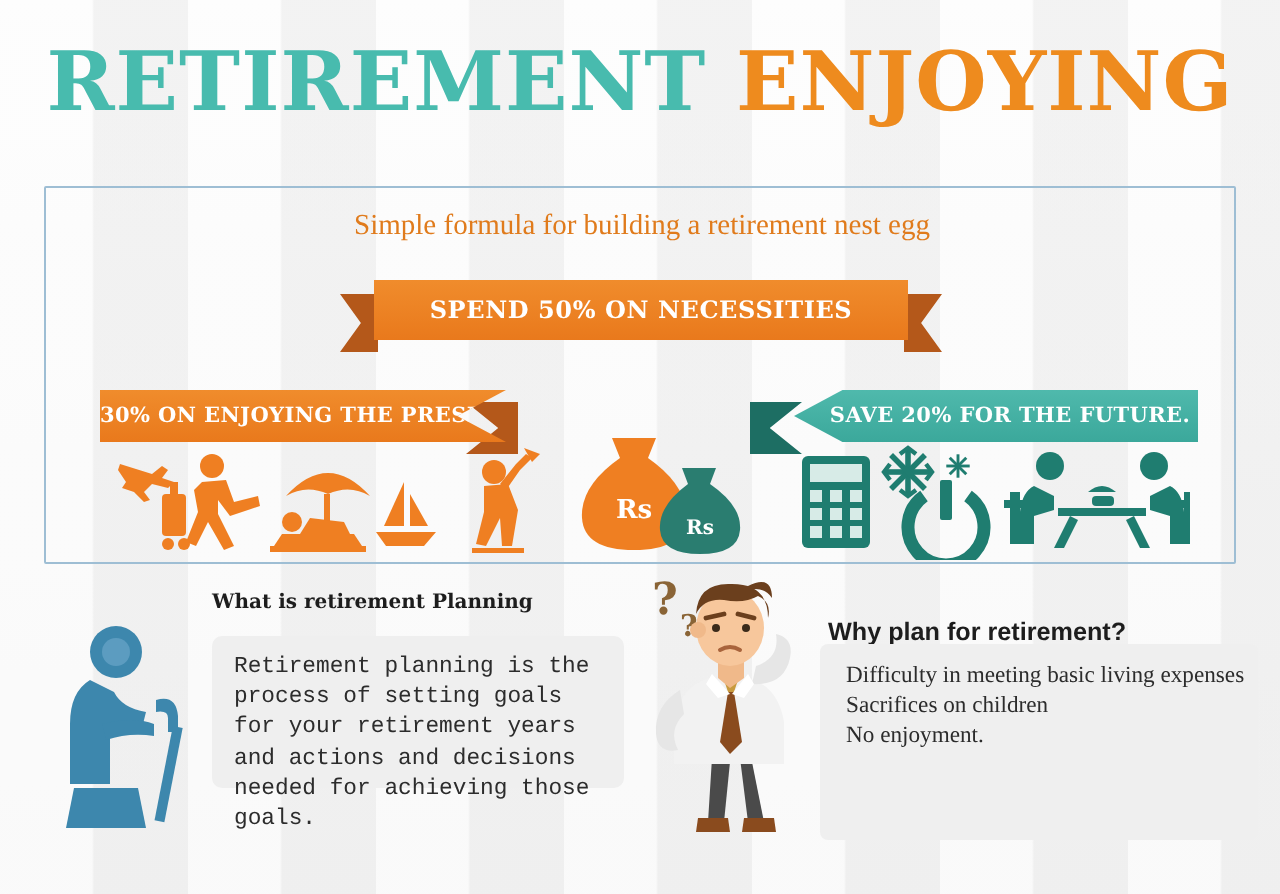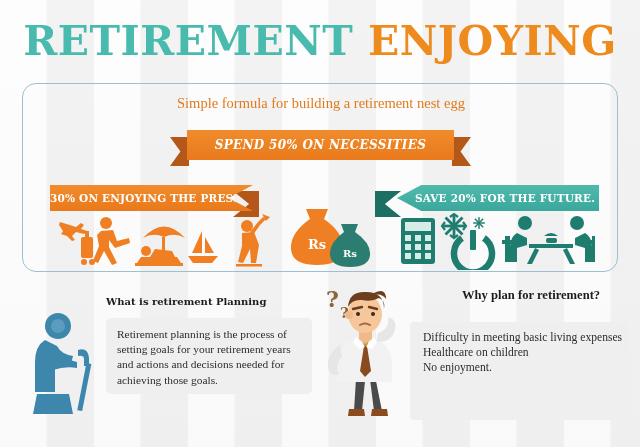--- a/index.html
+++ b/index.html
@@ -39,25 +39,25 @@
     letter-spacing: 0.5px;
     white-space: nowrap;
   }
   #title .t-teal { color: #48bbae; }
   #title .t-orange { color: #ee8b1e; }
 
   
   #card {
     position: absolute;
     left: 22px;
-    top: 83px;
+    top: 93px;
     width: 596px;
     height: 189px;
     border: 1px solid #9ebed4;
-    border-radius: 14px;
+    border-radius: 1px;
     background: transparent;
     box-sizing: border-box;
   }
   #subtitle {
     position: absolute;
     top: 11px;
     left: 0;
     width: 596px;
     text-align: center;
     color: #e07b1c;
@@ -66,21 +66,20 @@
     white-space: nowrap;
   }
 
   
   #ribbon-main {
     position: absolute;
     left: 147px;
     top: 46px;
     width: 301px;
     height: 30px;
-    font-style: italic;
   }
   #ribbon-main .band {
     position: absolute;
     left: 17px;
     top: 0;
     width: 267px;
     height: 30px;
     background: linear-gradient(to bottom, #f08c2c 0%, #e9791c 100%);
   }
   #ribbon-main .band .lbl {
@@ -232,21 +231,21 @@
     top: 318px;
     width: 206px;
     height: 76px;
     background: #efefef;
     border-radius: 5px;
   }
   #what-box p {
     margin: 0;
     padding: 9px 11px 0 11px;
     color: #2c2c2c;
-    font-family: Liberation Serif, serif;
+    font-family: Liberation Mono, monospace;
     font-size: 11.4px;
     line-height: 15.2px;
   }
   #elder-icon {
     position: absolute;
     left: 33px;
     top: 306px;
     width: 74px;
     height: 108px;
   }
@@ -257,27 +256,26 @@
     left: 316px;
     top: 287px;
     width: 98px;
     height: 133px;
   }
 
   
   #h-why {
     position: absolute;
     left: 414px;
-    top: 288px;
+    top: 309px;
     color: #1d1d1d;
-    font-family: Liberation Serif, serif;
+    font-family: Liberation Sans, sans-serif;
     font-weight: bold;
     font-size: 12.6px;
     white-space: nowrap;
-    margin-left: 48px;
   }
   #why-box {
     position: absolute;
     left: 410px;
     top: 322px;
     width: 219px;
     height: 98px;
     background: #efefef;
     border-radius: 4px;
   }
@@ -500,18 +498,18 @@
     <circle cx="42" cy="27" r="2" fill="#3a2a1a"></circle>
     <circle cx="57" cy="27" r="2" fill="#3a2a1a"></circle>
 
     <path d="M44 38 Q49 35 54 38" stroke="#a9643c" stroke-width="2" fill="none" stroke-linecap="round"></path>
   </svg>
 
   <div id="h-why">Why plan for retirement?</div>
   <div id="why-box">
     <ul id="why-list">
       <li>Difficulty in meeting basic living expenses</li>
-      <li>Healthcare on children</li>
+      <li>Sacrifices on children</li>
       <li>No enjoyment.</li>
     </ul>
   </div>
 
 </div>
 
 </body></html>

